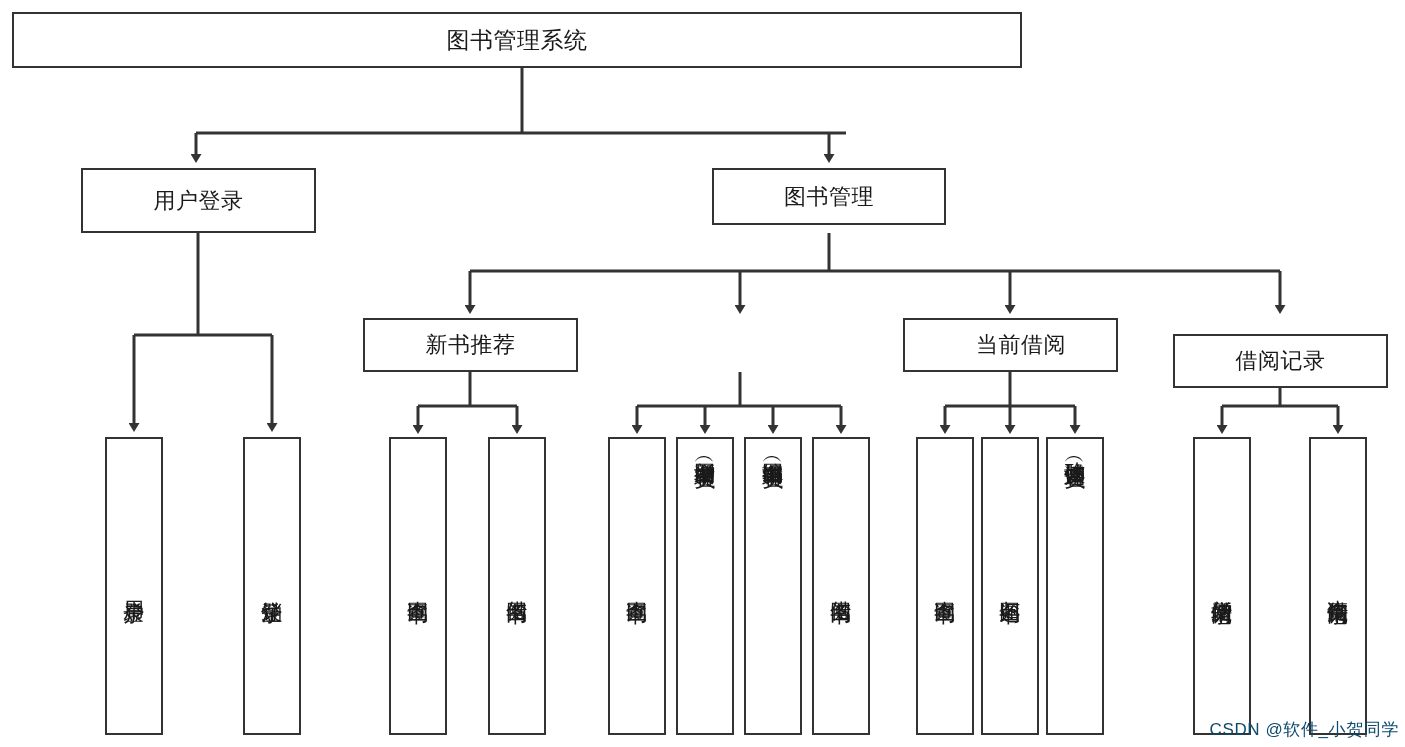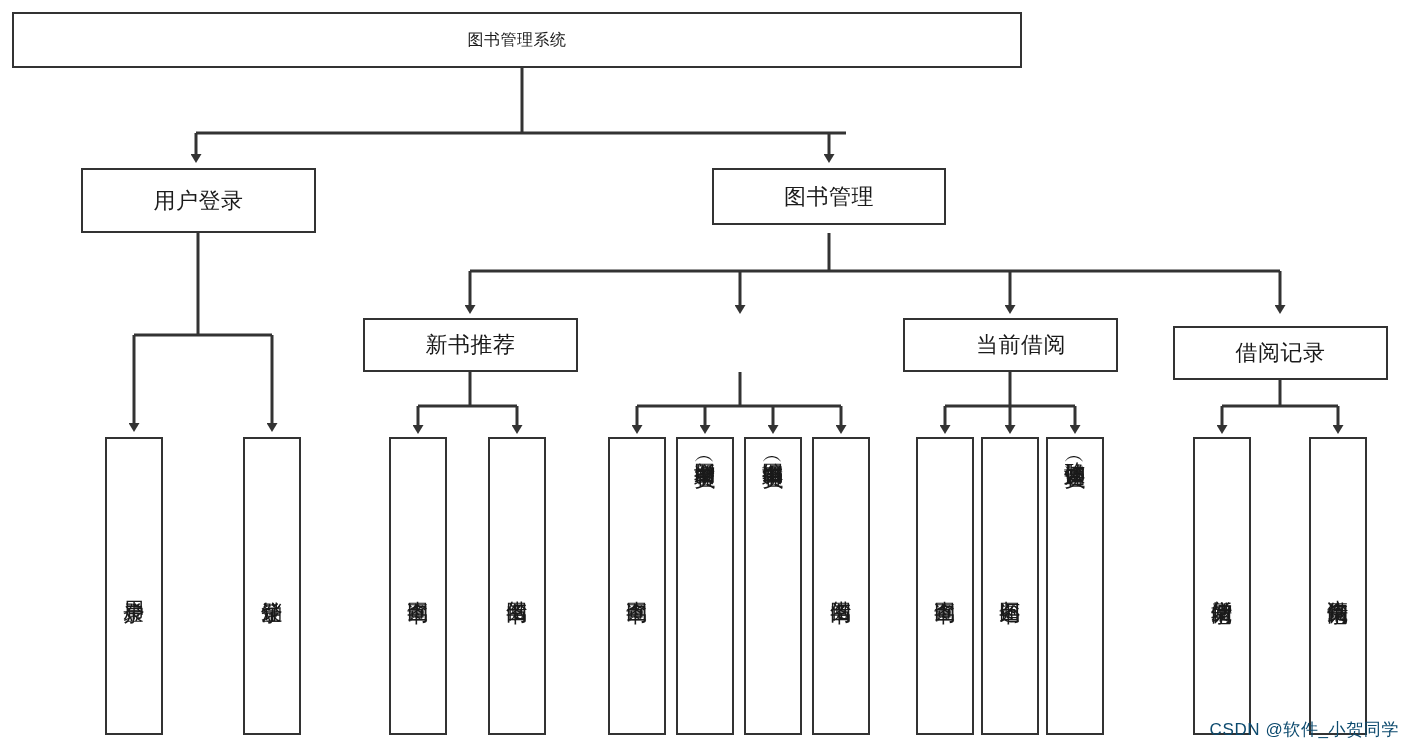--- a/index.html
+++ b/index.html
@@ -36,21 +36,21 @@
     justify-content: center;
     z-index: 2;
   }
   .node .label {
     font-size: 22px;
     line-height: 1.25;
     letter-spacing: 0.5px;
     color: #1a1a1a;
     white-space: nowrap;
   }
-  .node.root .label { font-size: 16px; }
+  .node.root .label { font-size: 23px; }
   .node.leaf {
     align-items: flex-start;
     padding-top: 6px;
   }
   .node.leaf .label {
     writing-mode: vertical-rl;
     text-orientation: upright;
     font-size: 21px;
     line-height: 1.12;
     letter-spacing: 1px;
@@ -137,21 +137,21 @@
   <div class="node" style="left:712px; top:168px; width:234px; height:57px;">
     <span class="label">图书管理</span>
   </div>
 
   <div class="node" style="left:363px; top:318px; width:215px; height:54px;">
     <span class="label">新书推荐</span>
   </div>
   <div class="node" style="left:903px; top:318px; width:215px; height:54px;padding-left:21px;">
     <span class="label">当前借阅</span>
   </div>
-  <div class="node" style="left:1173px; top:326px; width:215px; height:54px;">
+  <div class="node" style="left:1173px; top:334px; width:215px; height:54px;">
     <span class="label">借阅记录</span>
   </div>
 
   <div class="node leaf center-text" style="left:105px; top:437px; width:58px; height:298px;">
     <span class="label">用户登录</span>
   </div>
   <div class="node leaf center-text" style="left:243px; top:437px; width:58px; height:298px;">
     <span class="label">注销登录</span>
   </div>
 

